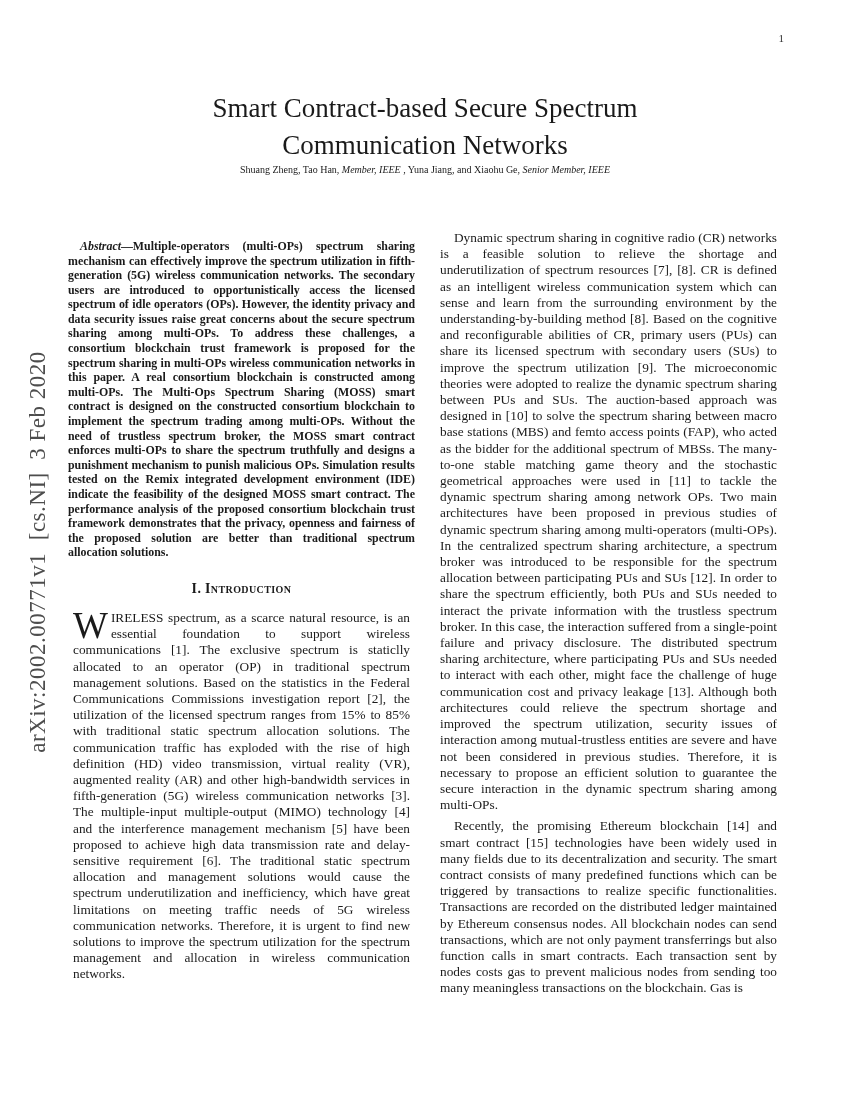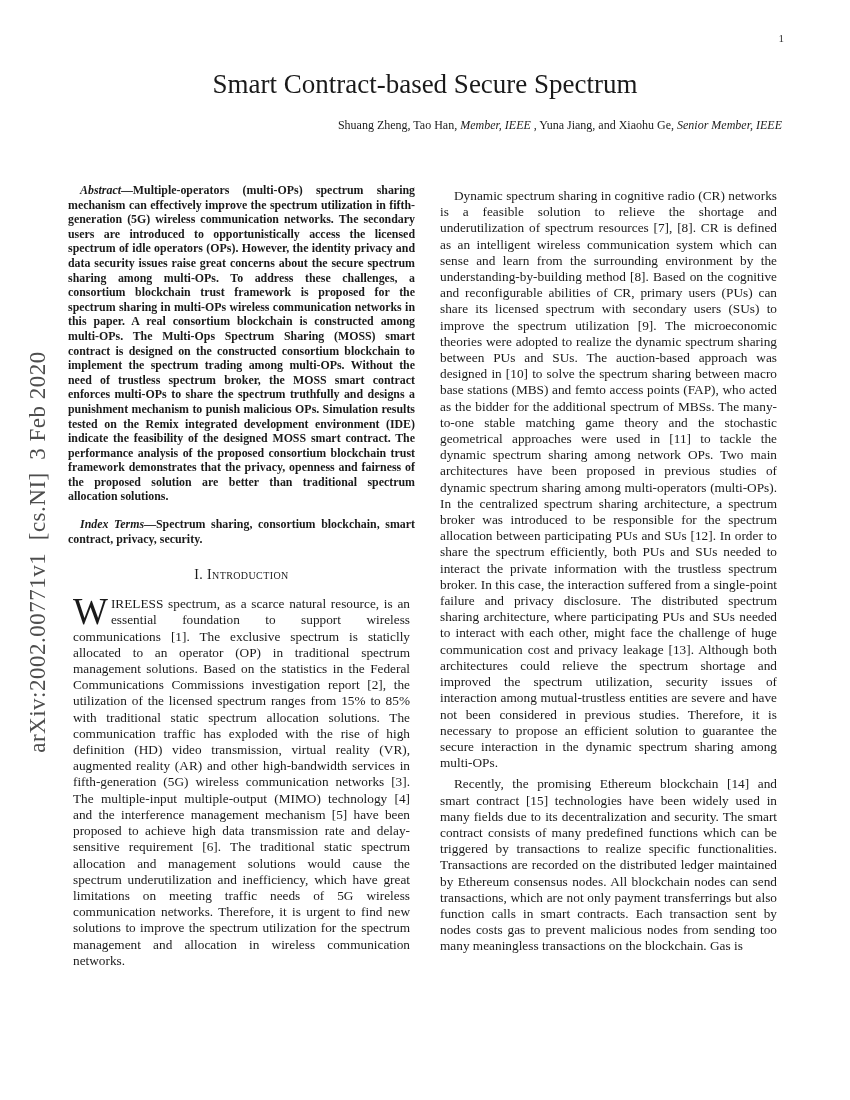--- a/index.html
+++ b/index.html
@@ -26,57 +26,57 @@
     position: absolute;
     left: 38px;
     top: 552px;
     transform: translate(-50%, -50%) rotate(-90deg);
     white-space: pre;
     font-size: 23px;
     color: #4d4d4d;
     letter-spacing: 0.5px;
   }
   .title-block {
-    margin-top: 36px;
+    margin-top: 60px;
     text-align: center;
     font-size: 27px;
     line-height: 37px;
     font-weight: 400;
   }
   .authors-line {
-    margin-top: 15px;
-    text-align: right;
-    font-size: 12px;
+    text-align: center;
+    font-size: 10px;
   }
   .authors-line .it { font-style: italic; }
   .columns {
     margin-top: 50px;
     display: flex;
     gap: 20px;
+    align-items: center;
   }
   .col {
     width: 347px;
     text-align: justify;
   }
   .abstract-par, .index-par {
     font-weight: bold;
     font-size: 11.9px;
     line-height: 14.6px;
     margin: 0;
     text-indent: 12px;
   }
   .index-par { margin-top: 13px; }
   .lead-label { font-style: italic; font-weight: bold; }
   .section-heading {
     text-align: center;
     font-size: 13.8px;
     font-variant: small-caps;
     letter-spacing: 0.4px;
     margin: 21px 0 13px 0;
-    font-weight: 400;
+    font-weight: 700;
   }
   .body-par {
     font-size: 13.3px;
     line-height: 16.2px;
     margin: 5px;
     text-indent: 14px;
   }
   .body-par.noindent { text-indent: 0; }
   .dropcap {
     float: left;
@@ -89,30 +89,30 @@
 <body>
 
 <div class="page">
 
   <div class="page-number">1</div>
 
   <div class="arxiv-strip">arXiv:2002.00771v1  [cs.NI]  3 Feb 2020</div>
 
   <div class="title-block">
     <div>Smart Contract-based Secure Spectrum</div>
+    <div>Communication Networks</div>
   </div>
 
   <div class="authors-line"><span>Shuang Zheng, Tao Han, </span><span class="it">Member, IEEE</span><span> , Yuna Jiang, and Xiaohu Ge, </span><span class="it">Senior Member, IEEE</span></div>
 
   <div class="columns">
 
     <div class="col">
       <p class="abstract-par"><span class="lead-label">Abstract</span><span>—Multiple-operators (multi-OPs) spectrum sharing mechanism can effectively improve the spectrum utilization in fifth-generation (5G) wireless communication networks. The secondary users are introduced to opportunistically access the licensed spectrum of idle operators (OPs). However, the identity privacy and data security issues raise great concerns about the secure spectrum sharing among multi-OPs. To address these challenges, a consortium blockchain trust framework is proposed for the spectrum sharing in multi-OPs wireless communication networks in this paper. A real consortium blockchain is constructed among multi-OPs. The Multi-Ops Spectrum Sharing (MOSS) smart contract is designed on the constructed consortium blockchain to implement the spectrum trading among multi-OPs. Without the need of trustless spectrum broker, the MOSS smart contract enforces multi-OPs to share the spectrum truthfully and designs a punishment mechanism to punish malicious OPs. Simulation results tested on the Remix integrated development environment (IDE) indicate the feasibility of the designed MOSS smart contract. The performance analysis of the proposed consortium blockchain trust framework demonstrates that the privacy, openness and fairness of the proposed solution are better than traditional spectrum allocation solutions.</span></p>
 
-      <p class="index-par"><span class="lead-label">Index Terms</span><span>—Spectrum sharing, consortium blockchain, smart contract, privacy, security.</span></p>
 
       <div class="section-heading">I. Introduction</div>
 
       <p class="body-par noindent"><span class="dropcap">W</span><span>IRELESS</span><span> spectrum, as a scarce natural resource, is an essential foundation to support wireless communications [1]. The exclusive spectrum is staticlly allocated to an operator (OP) in traditional spectrum management solutions. Based on the statistics in the Federal Communications Commissions investigation report [2], the utilization of the licensed spectrum ranges from 15% to 85% with traditional static spectrum allocation solutions. The communication traffic has exploded with the rise of high definition (HD) video transmission, virtual reality (VR), augmented reality (AR) and other high-bandwidth services in fifth-generation (5G) wireless communication networks [3]. The multiple-input multiple-output (MIMO) technology [4] and the interference management mechanism [5] have been proposed to achieve high data transmission rate and delay-sensitive requirement [6]. The traditional static spectrum allocation and management solutions would cause the spectrum underutilization and inefficiency, which have great limitations on meeting traffic needs of 5G wireless communication networks. Therefore, it is urgent to find new solutions to improve the spectrum utilization for the spectrum management and allocation in wireless communication networks.</span></p>
     </div>
 
     <div class="col">
       <p class="body-par">Dynamic spectrum sharing in cognitive radio (CR) networks is a feasible solution to relieve the shortage and underutilization of spectrum resources [7], [8]. CR is defined as an intelligent wireless communication system which can sense and learn from the surrounding environment by the understanding-by-building method [8]. Based on the cognitive and reconfigurable abilities of CR, primary users (PUs) can share its licensed spectrum with secondary users (SUs) to improve the spectrum utilization [9]. The microeconomic theories were adopted to realize the dynamic spectrum sharing between PUs and SUs. The auction-based approach was designed in [10] to solve the spectrum sharing between macro base stations (MBS) and femto access points (FAP), who acted as the bidder for the additional spectrum of MBSs. The many-to-one stable matching game theory and the stochastic geometrical approaches were used in [11] to tackle the dynamic spectrum sharing among network OPs. Two main architectures have been proposed in previous studies of dynamic spectrum sharing among multi-operators (multi-OPs). In the centralized spectrum sharing architecture, a spectrum broker was introduced to be responsible for the spectrum allocation between participating PUs and SUs [12]. In order to share the spectrum efficiently, both PUs and SUs needed to interact the private information with the trustless spectrum broker. In this case, the interaction suffered from a single-point failure and privacy disclosure. The distributed spectrum sharing architecture, where participating PUs and SUs needed to interact with each other, might face the challenge of huge communication cost and privacy leakage [13]. Although both architectures could relieve the spectrum shortage and improved the spectrum utilization, security issues of interaction among mutual-trustless entities are severe and have not been considered in previous studies. Therefore, it is necessary to propose an efficient solution to guarantee the secure interaction in the dynamic spectrum sharing among multi-OPs.</p>
       <p class="body-par">Recently, the promising Ethereum blockchain [14] and smart contract [15] technologies have been widely used in many fields due to its decentralization and security. The smart contract consists of many predefined functions which can be triggered by transactions to realize specific functionalities. Transactions are recorded on the distributed ledger maintained by Ethereum consensus nodes. All blockchain nodes can send transactions, which are not only payment transferrings but also function calls in smart contracts. Each transaction sent by nodes costs gas to prevent malicious nodes from sending too many meaningless transactions on the blockchain. Gas is</p>
     </div>

